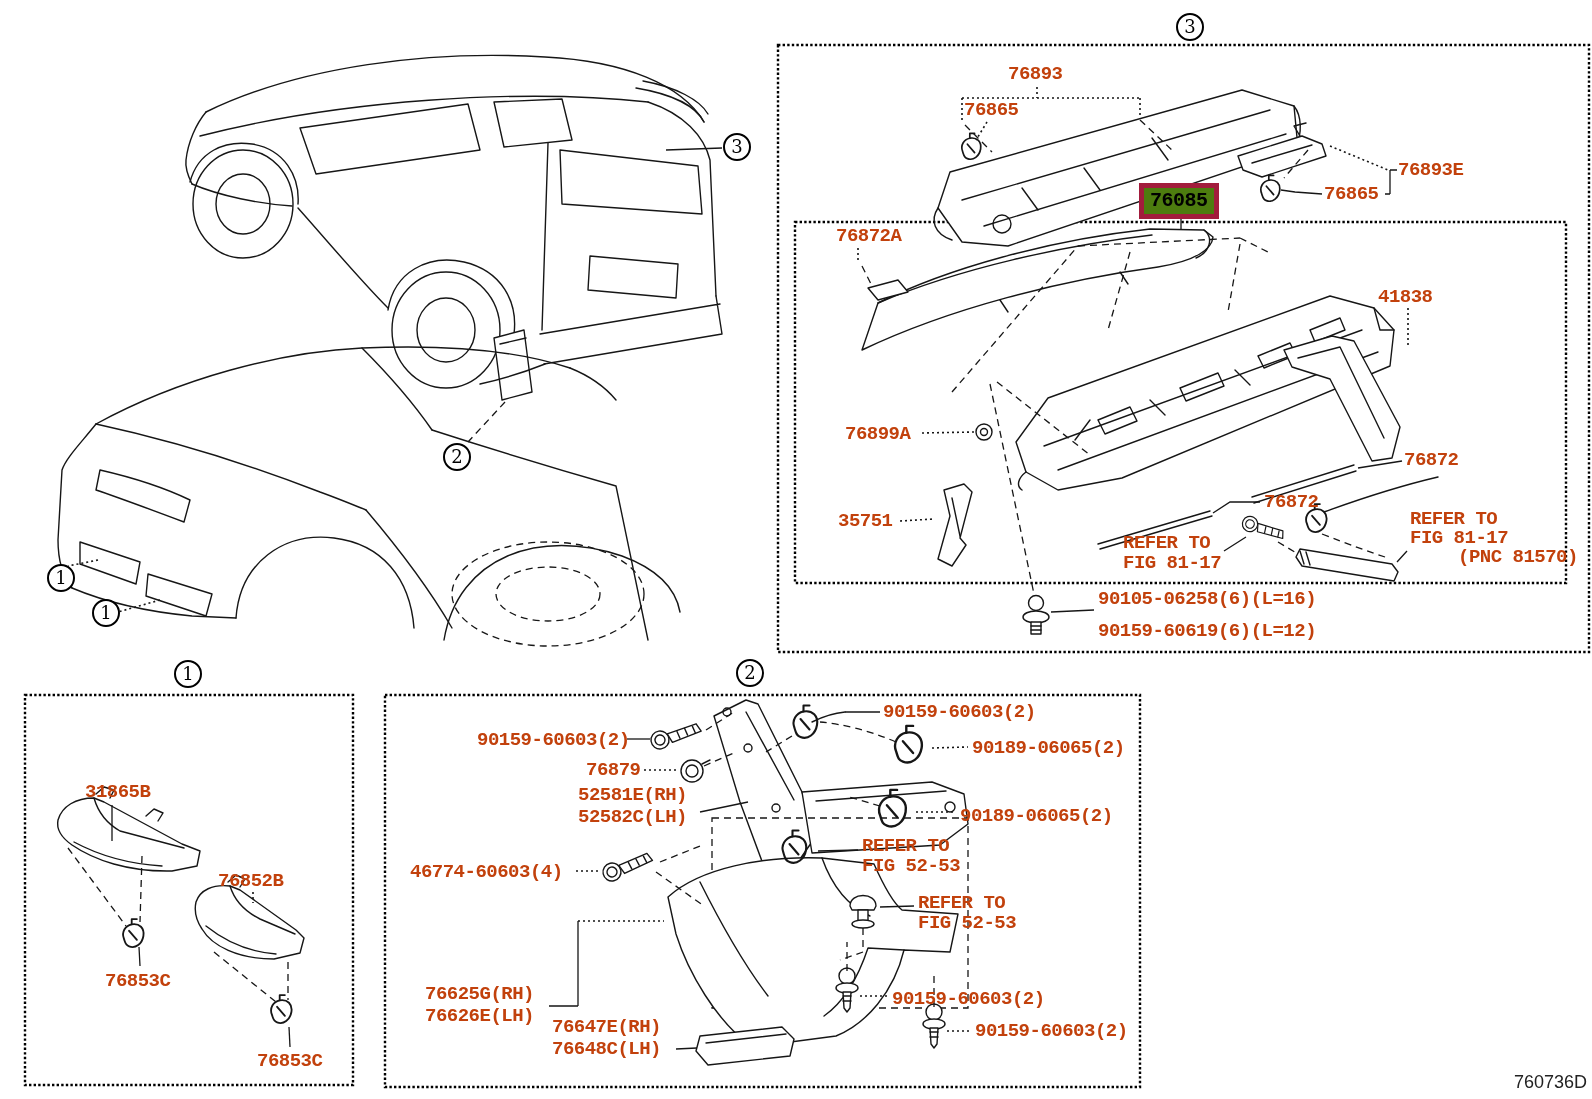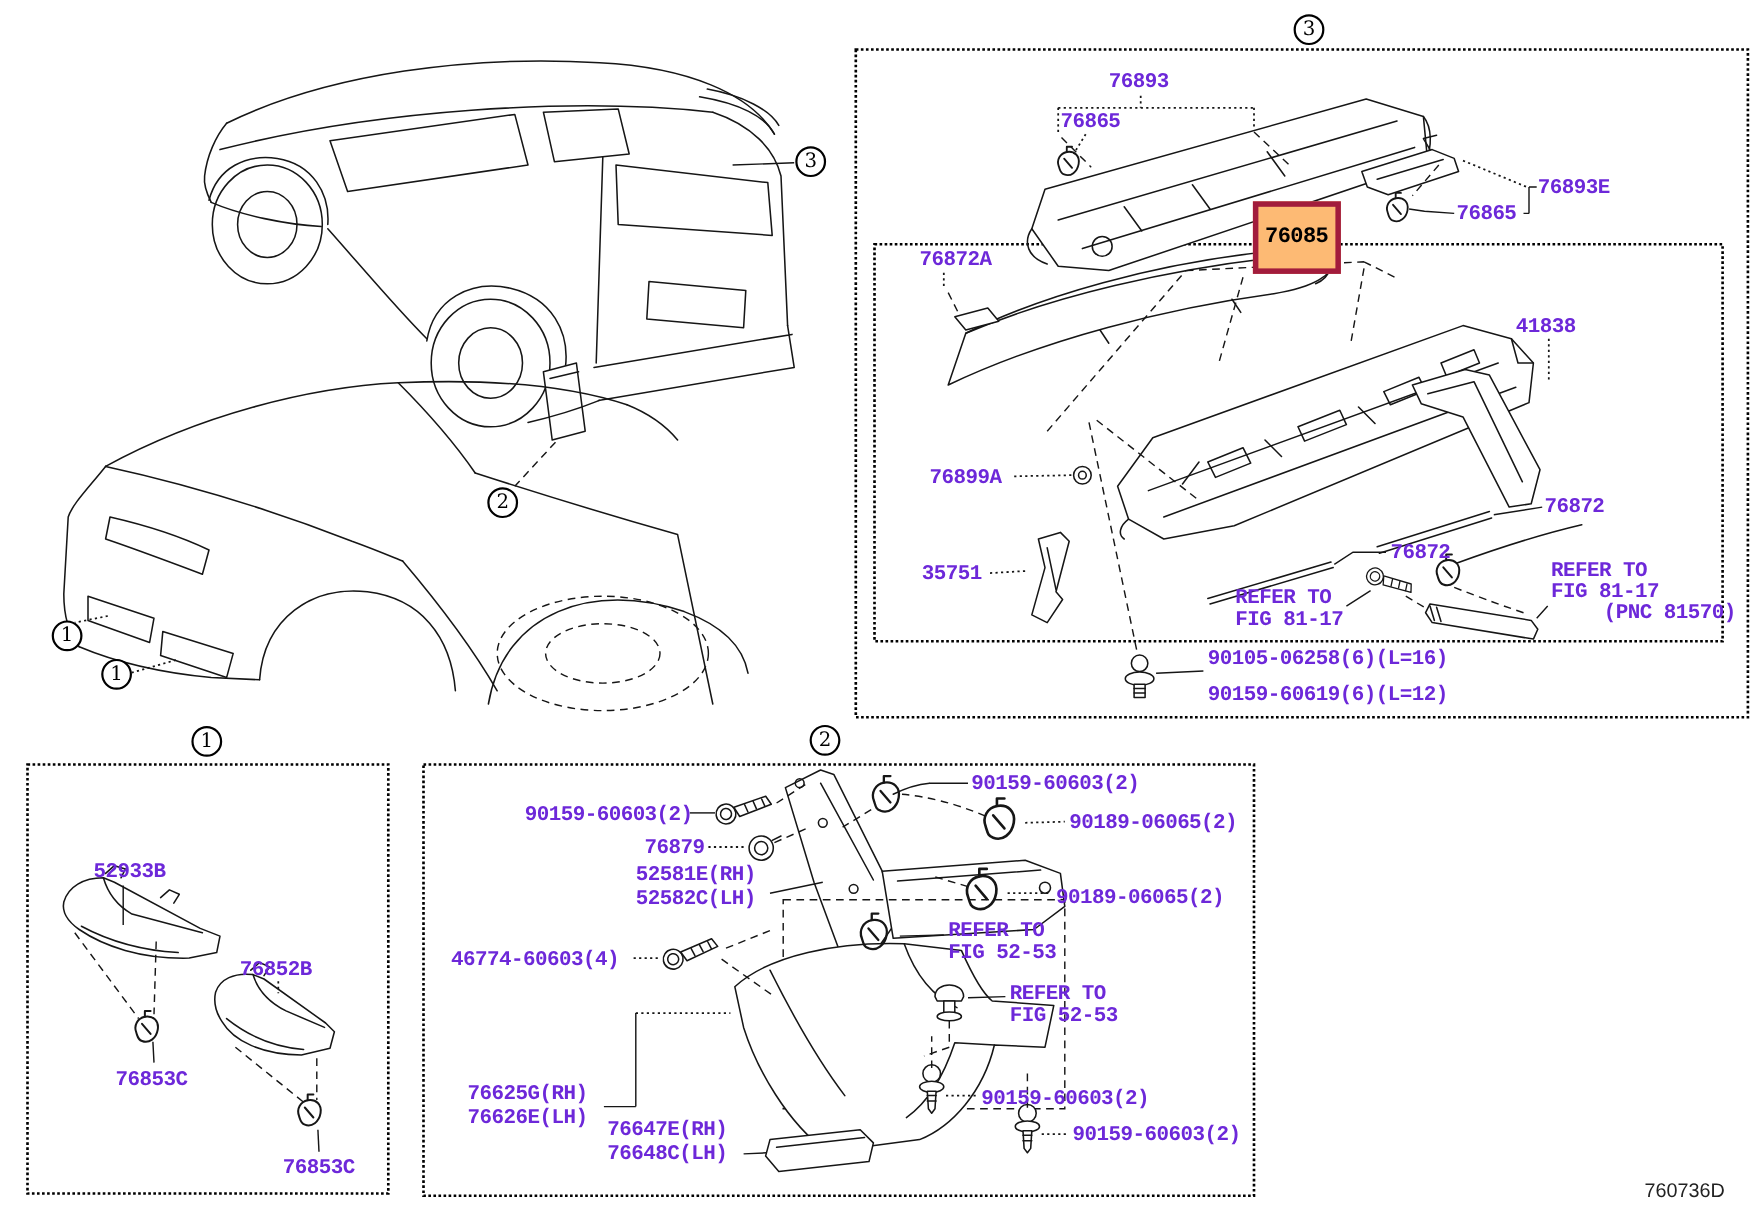--- a/index.html
+++ b/index.html
@@ -1,24 +1,24 @@
 <!DOCTYPE html>
 <html><head>
 <meta charset="utf-8">
 <style>
   html,body{margin:0;padding:0;background:#fff}
   .stage{position:relative;width:1592px;height:1099px;background:#ffffff;overflow:hidden;
          font-family:"Liberation Mono",monospace}
   svg.art{position:absolute;left:0;top:0}
-  .pn{position:absolute;font:700 19px/1.1 "Liberation Mono",monospace;color:#6d28d9;
+  .pn{position:absolute;font:700 19px/1.1 "Liberation Mono",monospace;color:#c2410c;
       white-space:nowrap;letter-spacing:-0.5px}
   .circ{position:absolute;width:28px;height:28px;border:2px solid #000;border-radius:50%;
         box-sizing:border-box;text-align:center;font:400 18px/23px "DejaVu Serif",serif;
         color:#000;background:#fff}
-  .hl{position:absolute;border:5px solid #A21C3C;background:#fdba74;padding:18px 6px}
+  .hl{position:absolute;border:5px solid #A21C3C;background:#4d7c0f;padding:3px 6px}
   .hl span{font:700 20px/1 "Liberation Mono",monospace;letter-spacing:-0.5px}
   .doc{position:absolute;font:400 18px "Liberation Sans",sans-serif;color:#222}
   .sk  {stroke:#161616;fill:none;stroke-width:1.4;stroke-linecap:round;stroke-linejoin:round}
   .skf {stroke:#161616;fill:#ffffff;stroke-width:1.4;stroke-linejoin:round}
   .ld  {stroke:#161616;fill:none;stroke-width:1.3}
   .ldd {stroke:#161616;fill:none;stroke-width:1.3;stroke-dasharray:7 5}
   .ldt {stroke:#161616;fill:none;stroke-width:1.6;stroke-dasharray:2 3}
   .secbox{fill:none;stroke:#000;stroke-width:2.4;stroke-dasharray:2.4 2.2}
 </style>
 </head>
@@ -296,20 +296,20 @@
 <div class="pn" style="left:410px;top:862px">46774-60603(4)</div>
 <div class="pn" style="left:918px;top:893px">REFER TO</div>
 <div class="pn" style="left:918px;top:913px">FIG 52-53</div>
 <div class="pn" style="left:425px;top:984px">76625G(RH)</div>
 <div class="pn" style="left:425px;top:1006px">76626E(LH)</div>
 <div class="pn" style="left:552px;top:1017px">76647E(RH)</div>
 <div class="pn" style="left:552px;top:1039px">76648C(LH)</div>
 <div class="pn" style="left:892px;top:989px">90159-60603(2)</div>
 <div class="pn" style="left:975px;top:1021px">90159-60603(2)</div>
 
-<div class="pn" style="left:85px;top:782px">52933B</div>
+<div class="pn" style="left:85px;top:782px">31865B</div>
 <div class="pn" style="left:218px;top:871px">76852B</div>
 <div class="pn" style="left:105px;top:971px">76853C</div>
 <div class="pn" style="left:257px;top:1051px">76853C</div>
 
-<div class="doc" style="left:1495px;top:1072px;width:92px;text-align:left">760736D</div>
+<div class="doc" style="left:1495px;top:1072px;width:92px;text-align:right">760736D</div>
 
 </div>
 
 </body></html>

